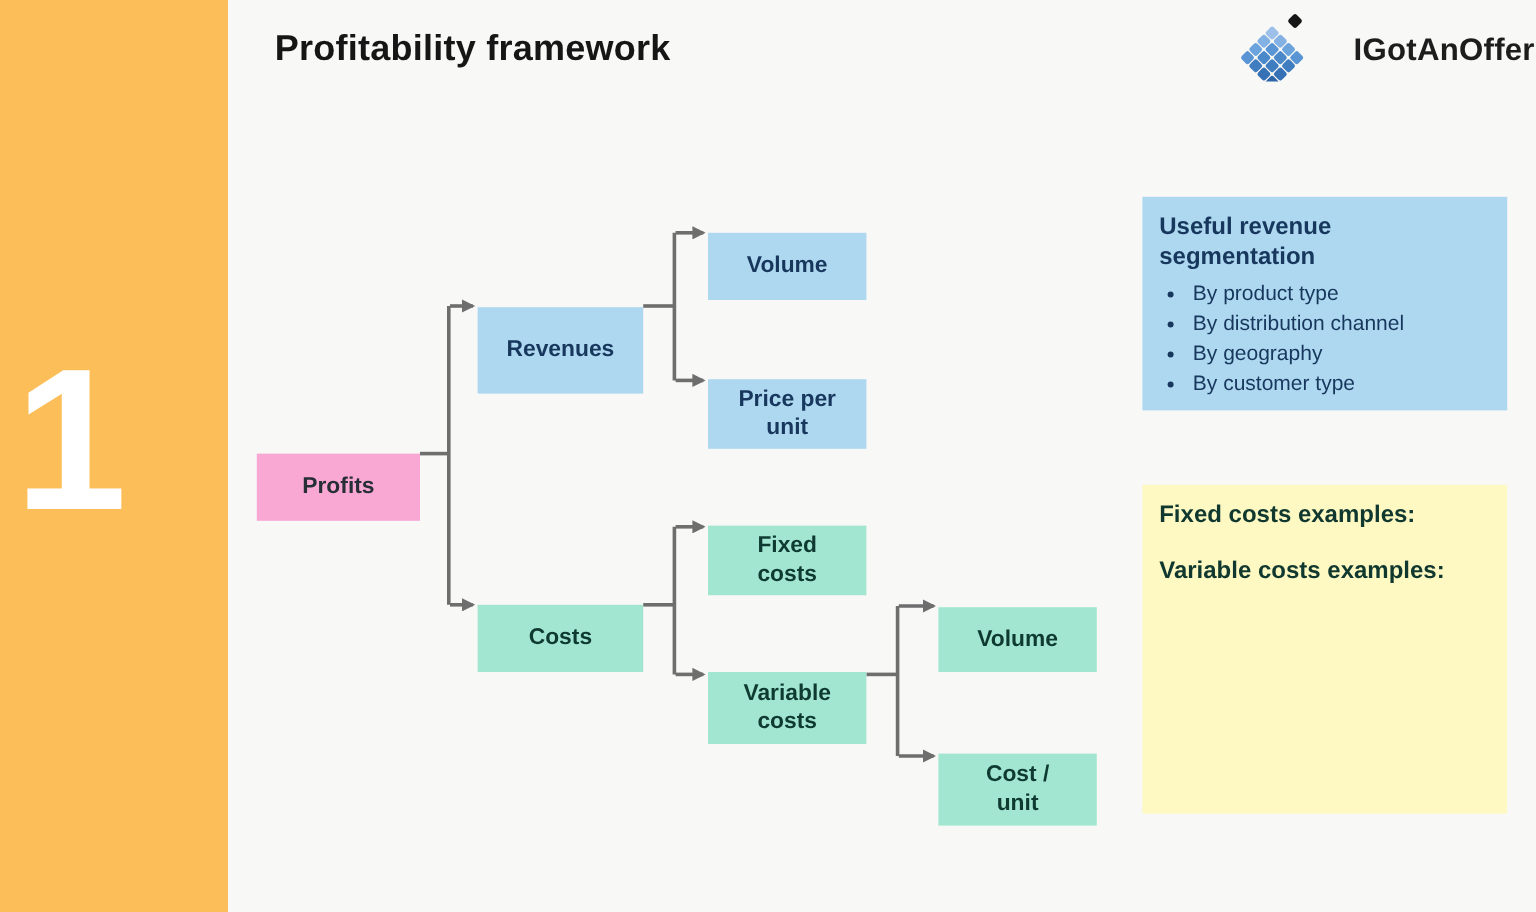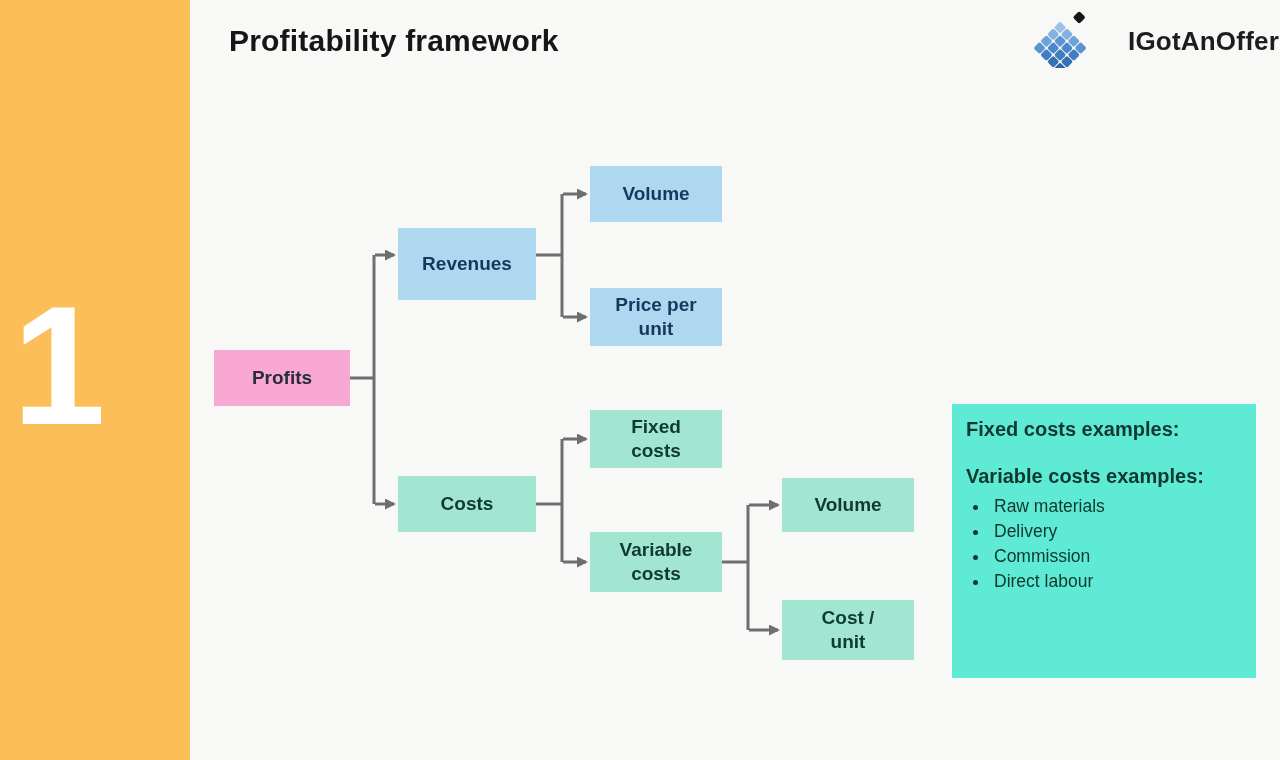--- a/index.html
+++ b/index.html
@@ -19,39 +19,39 @@
     position:absolute;left:229px;top:24px;margin:0;
     font-size:30px;font-weight:800;color:#161616;letter-spacing:.2px;
   }
   .logo{position:absolute;left:1034px;top:10px;display:flex;align-items:center;gap:8px;}
   .logo-text{font-size:26px;font-weight:700;color:#1d1d1d;letter-spacing:.2px;margin-left:28px;}
   
   .wires{position:absolute;left:0;top:0;width:1280px;height:760px;}
   
   .node{
     position:absolute;display:flex;flex-direction:column;align-items:center;justify-content:center;
-    text-align:center;font-weight:700;font-size:19px;line-height:1.25;
+    text-align:center;font-weight:700;font-size:19px;line-height:1.25;margin-top:28px;
   }
   .node span{display:block;}
   .node.blue{background:#aed8f0;color:#17375d;}
   .node.green{background:#a2e6d1;color:#0e3a31;}
   .node.gray{background:#f9a8d4;color:#272e36;}
   #node-profits        {left:214px;top:350px;width:136px;height:56px;}
   #node-revenues       {left:398px;top:228px;width:138px;height:72px;}
   #node-revenue-volume {left:590px;top:166px;width:132px;height:56px;}
   #node-price-per-unit {left:590px;top:288px;width:132px;height:58px;}
   #node-costs          {left:398px;top:476px;width:138px;height:56px;}
   #node-fixed-costs    {left:590px;top:410px;width:132px;height:58px;}
   #node-variable-costs {left:590px;top:532px;width:132px;height:60px;}
   #node-cost-volume    {left:782px;top:478px;width:132px;height:54px;}
   #node-cost-per-unit  {left:782px;top:600px;width:132px;height:60px;}
   
   .panel{position:absolute;box-sizing:border-box;padding:13px 14px 10px;}
   .panel.blue{left:952px;top:164px;width:304px;height:178px;background:#aed8f0;color:#17375d;}
-  .panel.green{left:952px;top:404px;width:304px;height:274px;background:#5eead4;color:#10382f;}
+  .panel.green{left:952px;top:404px;width:304px;height:274px;background:#fef9c3;color:#10382f;}
   .panel h3{margin:0;font-size:20px;font-weight:700;line-height:1.25;}
   .panel ul{margin:5px 0 0;padding:0 0 0 24px;list-style:disc;font-size:17.5px;line-height:1.42;}
   .panel li{padding-left:4px;}
   .panel .section-gap{height:22px;}
 </style>
 </head>
 <body>
 
 <div class="stage">
 
@@ -143,26 +143,29 @@
     <span>costs</span>
   </div>
   <div class="node green" id="node-cost-volume">
     <span>Volume</span>
   </div>
   <div class="node green" id="node-cost-per-unit">
     <span>Cost /</span>
     <span>unit</span>
   </div>
 
+  <div class="panel blue">
+    <h3>Useful revenue segmentation</h3>
+    <ul>
+      <li>By product type</li>
+      <li>By distribution channel</li>
+      <li>By geography</li>
+      <li>By customer type</li>
+    </ul>
+  </div>
 
   <div class="panel green">
     <h3>Fixed costs examples:</h3>
     <div class="section-gap"></div>
     <h3>Variable costs examples:</h3>
-    <ul>
-      <li>Raw materials</li>
-      <li>Delivery</li>
-      <li>Commission</li>
-      <li>Direct labour</li>
-    </ul>
   </div>
 
 </div>
 
 </body></html>

